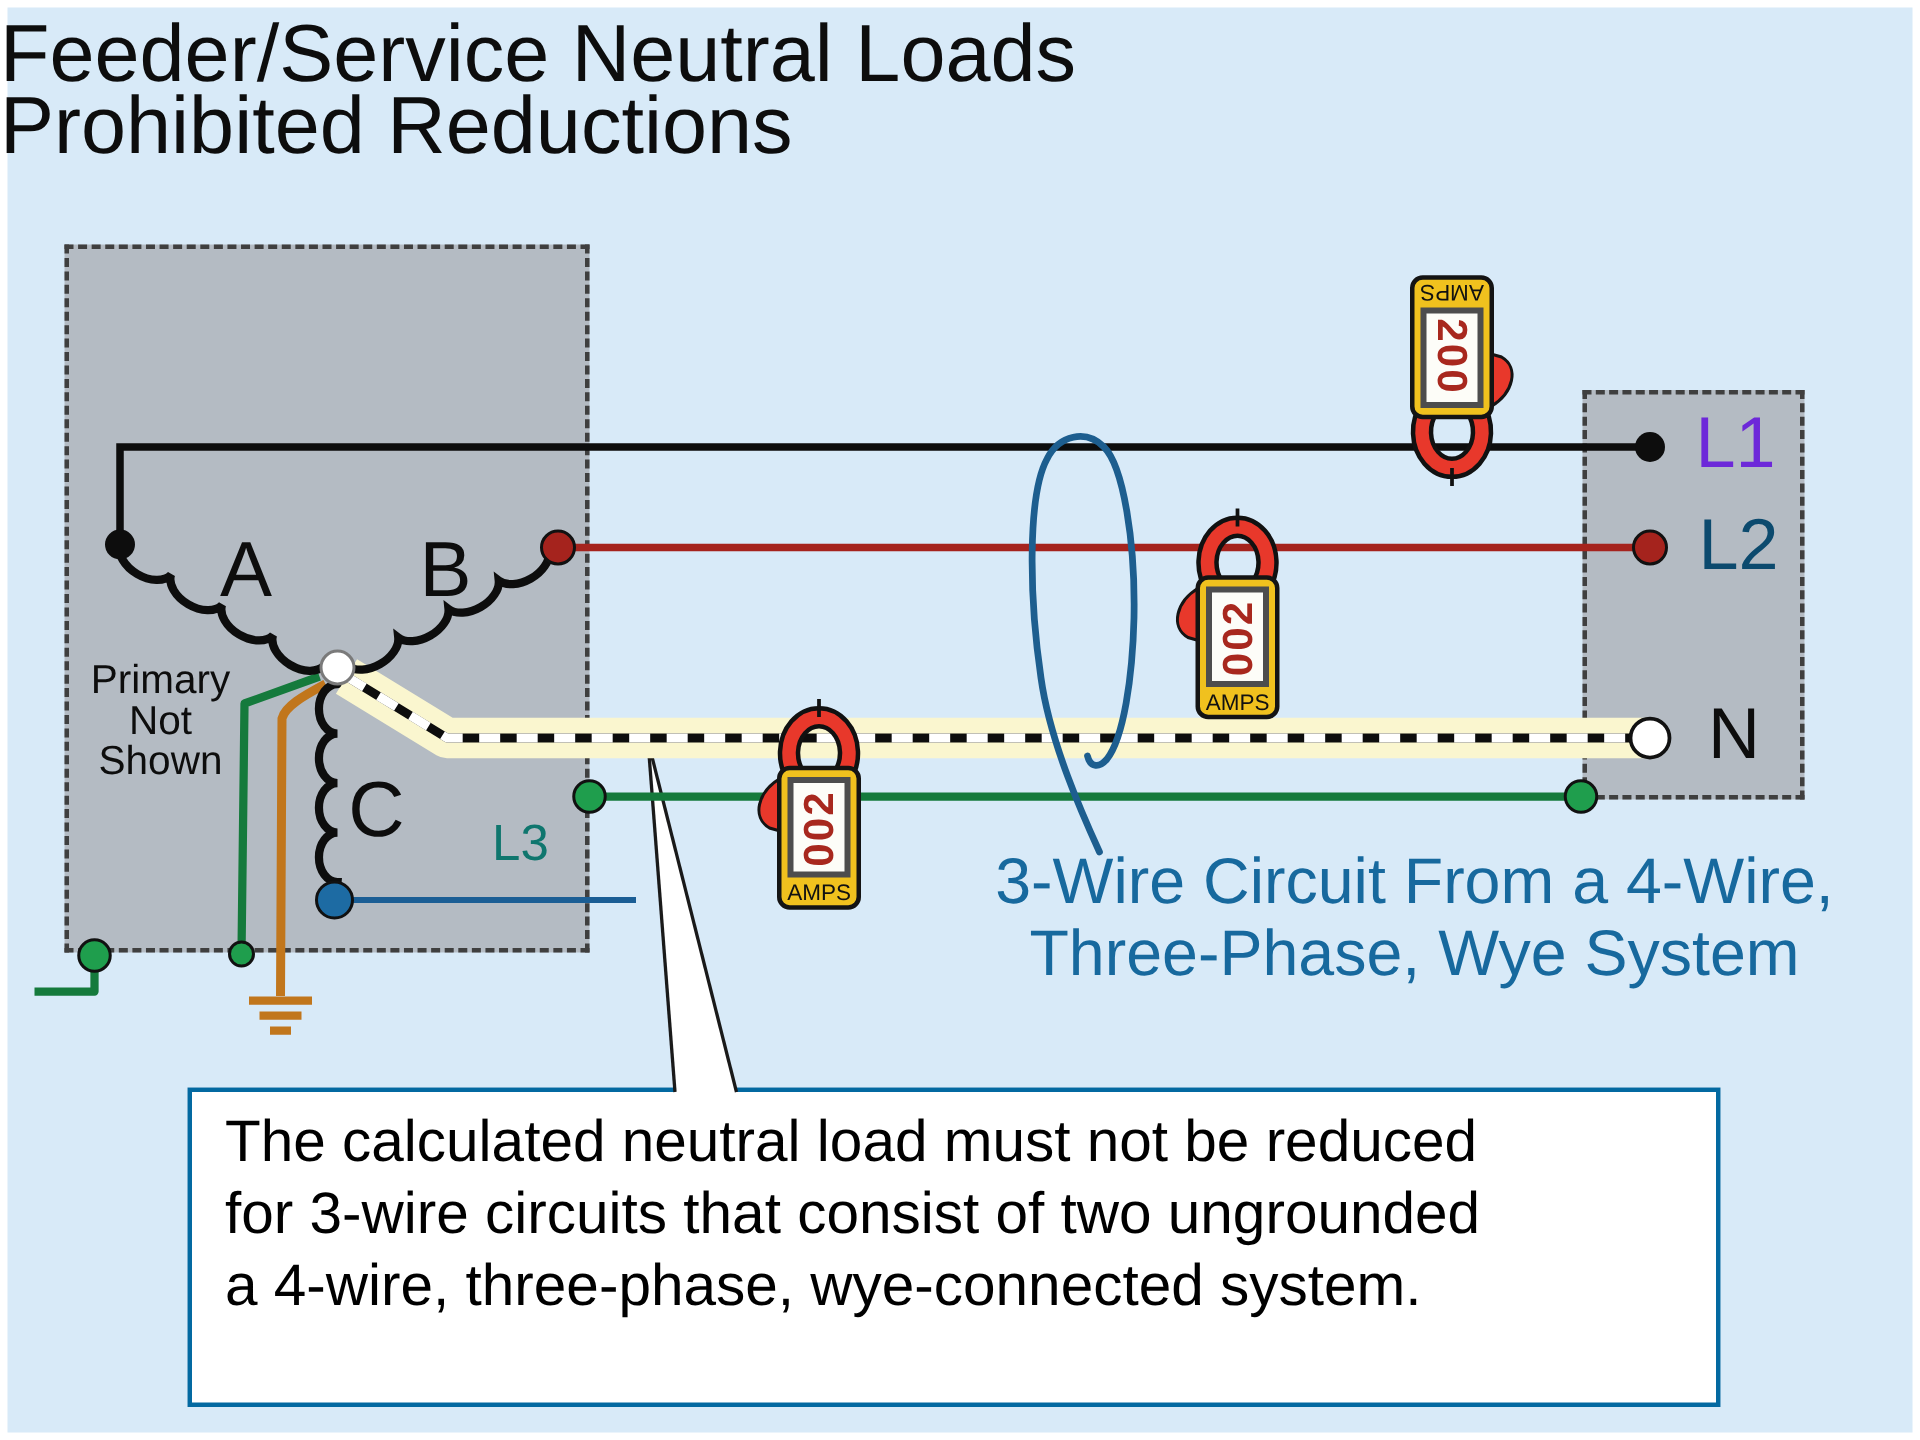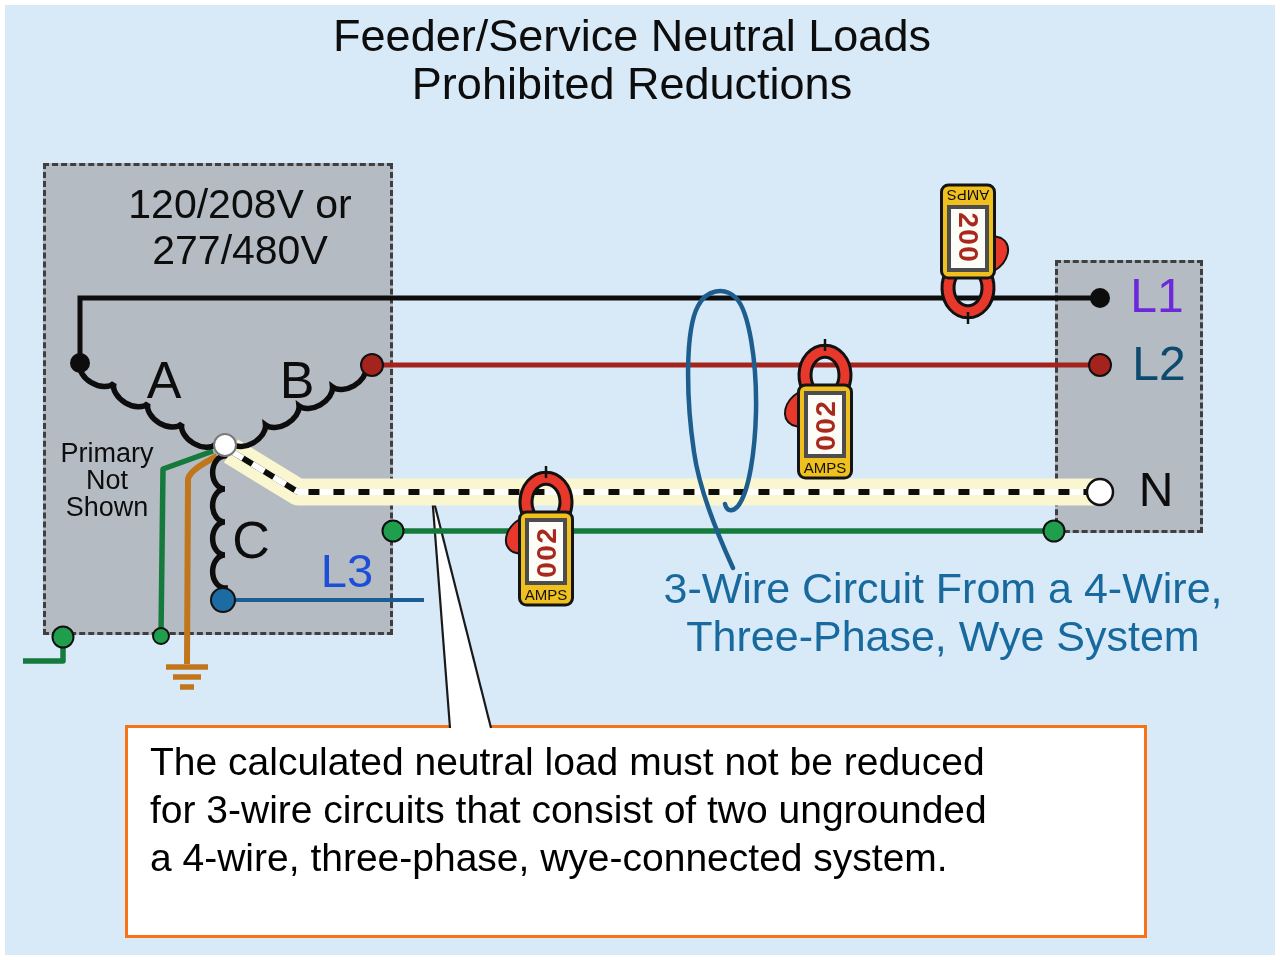--- a/index.html
+++ b/index.html
@@ -1,54 +1,50 @@
 <!DOCTYPE html>
 <html><head>
 <meta charset="utf-8">
 <style>
   html,body{margin:0;padding:0;background:#e8eef4;}
   #stage{position:relative;width:1280px;height:960px;background:#ffffff;overflow:hidden;
          font-family:"Liberation Sans", sans-serif;}
   #canvas-bg{position:absolute;left:5px;top:5px;right:5px;bottom:5px;background:#d8eaf8;}
   .abs{position:absolute;}
   .gray-box{position:absolute;background:#b4bbc3;border:3px dashed #3f3f3f;box-sizing:border-box;}
-  #title{left:0;top:12px;width:1264px;text-align:center;font-size:45px;line-height:48px;color:#0d0d0d;z-index:2;}
+  #title{left:0;top:12px;width:1264px;font-size:54px;line-height:48px;color:#0d0d0d;z-index:2;}
   #title .it{font-style:italic;}
   #voltage{left:90px;top:181px;width:300px;text-align:center;font-size:41px;line-height:46px;color:#0d0d0d;z-index:2;}
   #primary-note{left:52px;top:440px;width:110px;text-align:center;font-size:27px;line-height:27px;color:#0d0d0d;z-index:2;}
   .winding-label{position:absolute;width:70px;text-align:center;font-size:52px;color:#0d0d0d;z-index:2;}
   .term-label{position:absolute;width:90px;text-align:center;font-size:48px;z-index:2;color:#0d0d0d;}
-  #l3-label{left:307px;top:543px;width:80px;text-align:center;font-size:47px;color:#1d4ed8;z-index:2;}
+  #l3-label{left:307px;top:543px;width:80px;text-align:center;font-size:34px;color:#0f766e;z-index:2;}
   #caption{left:560px;top:564px;width:766px;text-align:center;font-size:43px;line-height:48px;color:#17699e;z-index:2;}
   #copyright{left:767px;top:684px;width:400px;text-align:center;font-size:23px;color:#111;z-index:2;}
-  #note-box{left:125px;top:725px;width:1022px;height:213px;background:#ffffff;border:3px solid #f97316;
+  #note-box{left:125px;top:725px;width:1022px;height:213px;background:#ffffff;border:3px solid #0369a1;
             box-sizing:border-box;padding:10px 0 0 22px;font-size:39px;line-height:48px;color:#000;z-index:2;}
   #diagram-svg{position:absolute;left:0;top:0;z-index:3;}
   text.digit{font-family:"Liberation Sans",sans-serif;font-size:28px;font-weight:bold;fill:#a8281e;text-anchor:middle;}
   text.amps{font-family:"Liberation Sans",sans-serif;font-size:15px;fill:#111;text-anchor:middle;}
 </style>
 </head>
 <body>
 
 <div id="stage">
   <div id="canvas-bg" class="abs"></div>
 
   <div class="gray-box" style="left:43px;top:163px;width:350px;height:472px;"></div>
 
   <div class="gray-box" style="left:1055px;top:260px;width:148px;height:273px;"></div>
 
   <div id="title" class="abs">
     <div>Feeder/Service Neutral Loads</div>
     <div>Prohibited Reductions</div>
   </div>
 
-  <div id="voltage" class="abs">
-    <div>120/208V or</div>
-    <div>277/480V</div>
-  </div>
   <div id="primary-note" class="abs">
     <div>Primary</div>
     <div>Not</div>
     <div>Shown</div>
   </div>
   <div class="winding-label" style="left:129px;top:350px;">A</div>
   <div class="winding-label" style="left:262px;top:350px;">B</div>
   <div class="winding-label" style="left:216px;top:510px;">C</div>
   <div id="l3-label" class="abs">L3</div>
 

